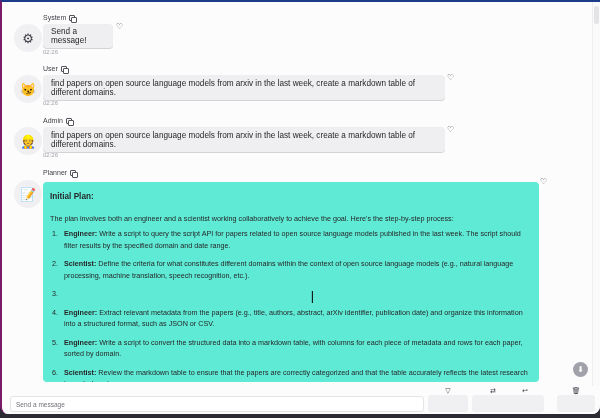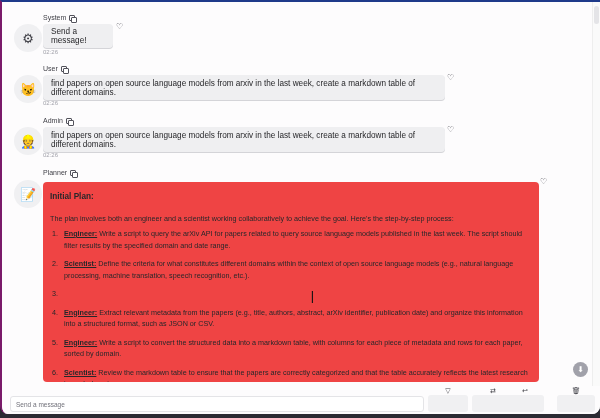--- a/index.html
+++ b/index.html
@@ -52,29 +52,29 @@
     border-radius: 4px; box-shadow: 0 1px 0 #d4d4d8;
     font-size: 8.2px; color: #27272a; padding: 4px 8px;
     display: flex; align-items: center;
   }
   .heart {
     position: absolute; font-size: 8px; color: #52525b; line-height: 1;
   }
   .time { position: absolute; left: 41px; font-size: 6px; color: #a1a1aa; }
   .plan-bubble {
     position: absolute; left: 41px; top: 180px; width: 496px; height: 200px;
-    background: #ef4444; border-radius: 4px; padding: 8px 7px 0 7px;
+    background: #5eead4; border-radius: 4px; padding: 8px 7px 0 7px;
     font-size: 7.2px; line-height: 11.5px; color: #27272a; overflow: hidden;
   }
   .plan-title { font-weight: bold; font-size: 8.2px; margin-top: 1px; margin-bottom: 10px; }
   .plan-intro { margin-bottom: 4px; }
   .plan-list { list-style: none; }
   .plan-list li { display: flex; margin-bottom: 7px; }
   .plan-list .num { width: 14px; flex: none; padding-left: 2px; }
-  .plan-list .body b { font-weight: bold; text-decoration: underline; }
+  .plan-list .body b { font-weight: bold; }
   .cursor {
     position: absolute; left: 308px; top: 286px; font-size: 16px; color: #111;
     font-family: "DejaVu Sans", sans-serif; transform: scaleX(0.7);
   }
   .scroll-down {
     position: absolute; left: 571px; top: 360px; width: 15px; height: 15px;
     border-radius: 50%; background: #a1a1aa; color: #fff; font-size: 8px;
     display: flex; align-items: center; justify-content: center;
   }
   .bottom-bar {
@@ -152,21 +152,21 @@
       </div>
       <div class="avatar" style="top:178px">
         <span>📝</span>
       </div>
       <div class="plan-bubble">
         <div class="plan-title">Initial Plan:</div>
         <div class="plan-intro">The plan involves both an engineer and a scientist working collaboratively to achieve the goal. Here's the step-by-step process:</div>
         <ol class="plan-list">
           <li>
               <span class="num">1.</span>
-              <span class="body"><b>Engineer:</b><span> Write a script to query the arXiv API for papers related to query source language models published in the last week. The script should filter results by the specified domain and date range.</span></span>
+              <span class="body"><b>Engineer:</b><span> Write a script to query the script API for papers related to open source language models published in the last week. The script should filter results by the specified domain and date range.</span></span>
             </li>
           <li>
               <span class="num">2.</span>
               <span class="body"><b>Scientist:</b><span> Define the criteria for what constitutes different domains within the context of open source language models (e.g., natural language processing, machine translation, speech recognition, etc.).</span></span>
             </li>
           <li>
               <span class="num">3.</span>
             </li>
           <li>
               <span class="num">4.</span>

